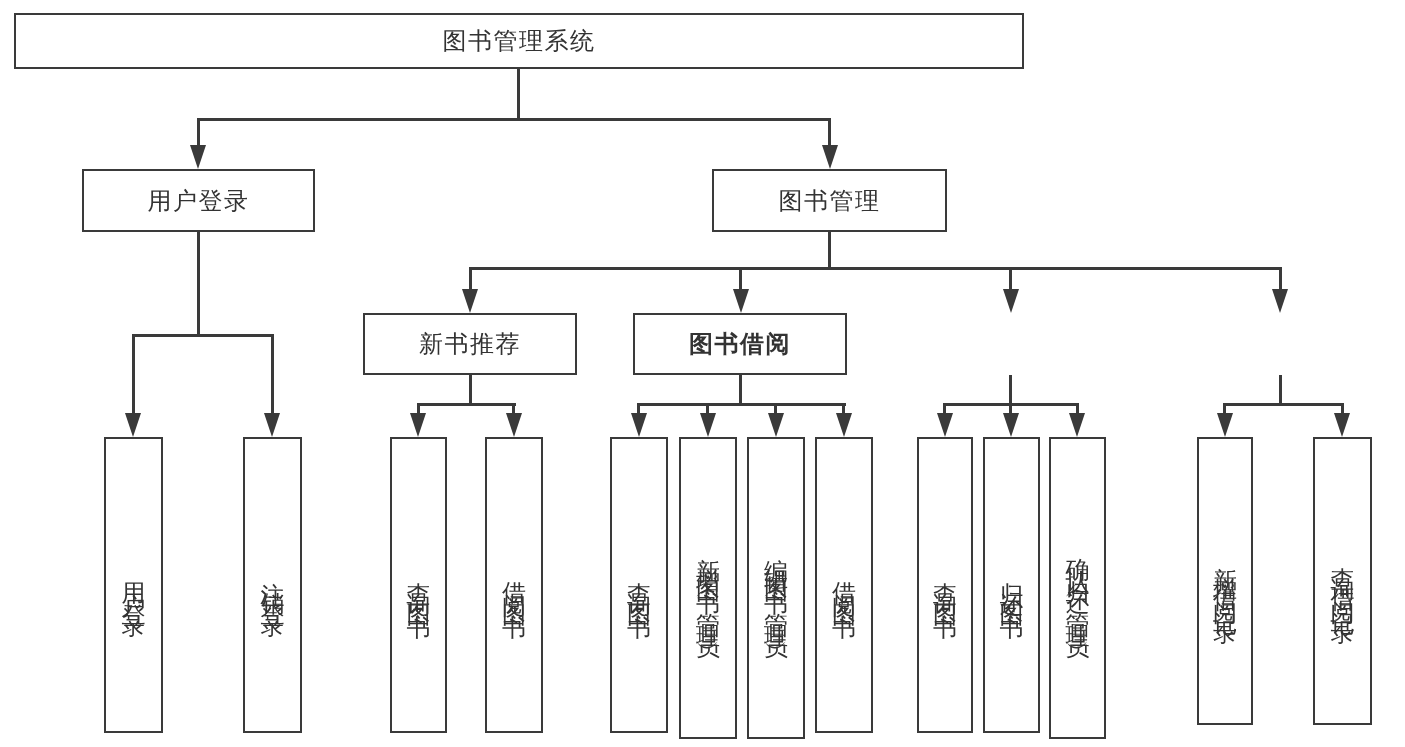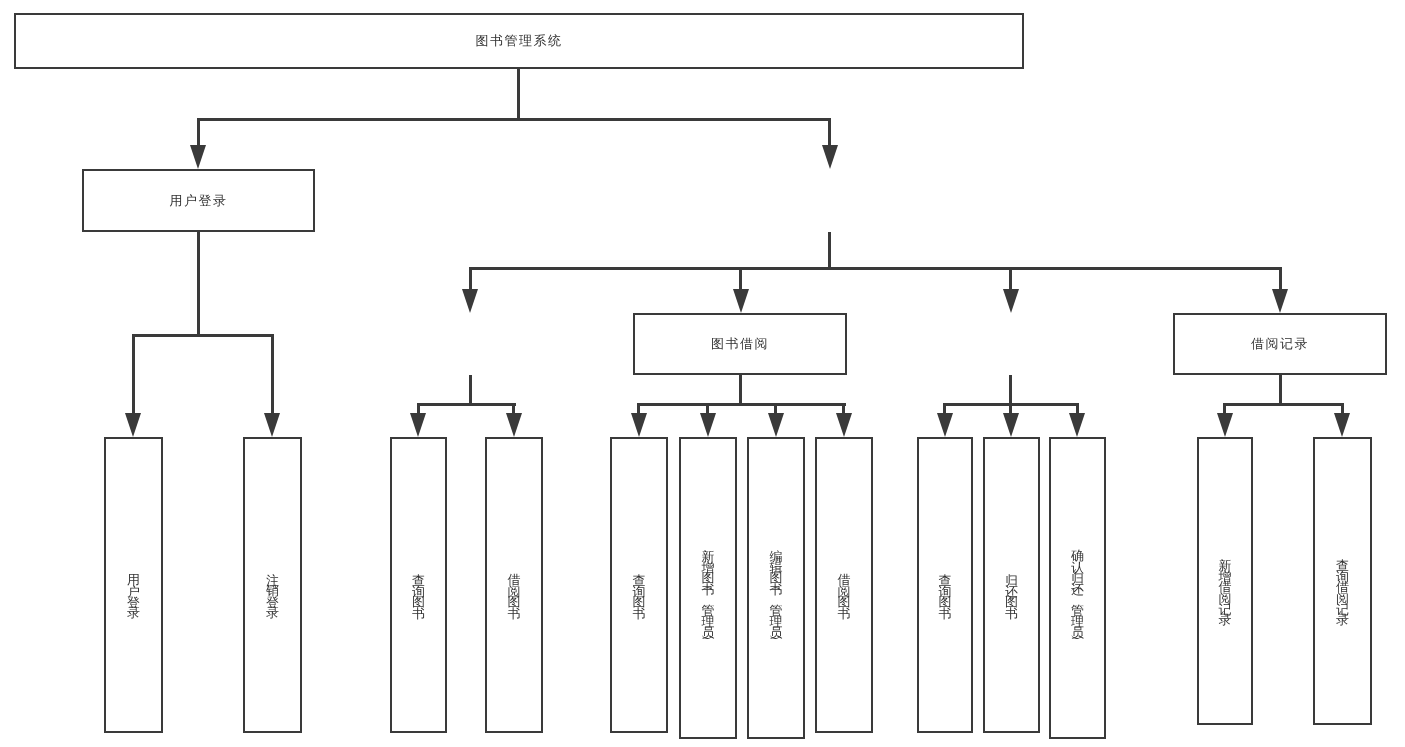--- a/index.html
+++ b/index.html
@@ -12,21 +12,21 @@
   }
   .node{
     position:absolute;
     box-sizing:border-box;
     background:var(--box-fill,#ffffff);
     border:2.5px solid var(--line-color,#3a3a3a);
     color:var(--text-color,#333333);
     display:flex;
     align-items:center;
     justify-content:center;
-    font-size:13px;
+    font-size:24px;
   }
   .node.h{letter-spacing:1.5px;white-space:nowrap;}
   .node.v{
     writing-mode:vertical-rl;
     text-orientation:mixed;
     letter-spacing:11px;
     line-height:1;
   }
   .line{position:absolute;background:var(--line-color,#3a3a3a);}
   .arrow{
@@ -95,22 +95,23 @@
     <div class="arrow" style="left: 700px; top: 413px;"></div>
     <div class="arrow" style="left: 768px; top: 413px;"></div>
     <div class="arrow" style="left: 836px; top: 413px;"></div>
     <div class="arrow" style="left: 937px; top: 413px;"></div>
     <div class="arrow" style="left: 1003px; top: 413px;"></div>
     <div class="arrow" style="left: 1069px; top: 413px;"></div>
     <div class="arrow" style="left: 1217px; top: 413px;"></div>
     <div class="arrow" style="left: 1334px; top: 413px;"></div>
     <div class="node h" style="left: 14px; top: 13px; width: 1010px; height: 56px;">图书管理系统</div>
     <div class="node h" style="left: 82px; top: 169px; width: 233px; height: 63px;">用户登录</div>
-    <div class="node h" style="left: 633px; top: 313px; width: 214px; height: 62px;">图书借阅</div>
-    <div class="node h" style="left: 1173px; top: 313px; width: 214px; height: 62px;">借阅记录</div>
+    <div class="node h" style="left: 712px; top: 169px; width: 235px; height: 63px;">图书管理</div>
+    <div class="node h" style="left: 363px; top: 313px; width: 214px; height: 62px;">新书推荐</div>
+    <div class="node h" style="left: 633px; top: 313px; width: 214px; height: 62px; font-weight: bold;">图书借阅</div>
     <div class="node v" style="left: 104px; top: 437px; width: 59px; height: 296px;">用户登录</div>
     <div class="node v" style="left: 243px; top: 437px; width: 59px; height: 296px;">注销登录</div>
     <div class="node v" style="left: 390px; top: 437px; width: 57px; height: 296px;">查询图书</div>
     <div class="node v" style="left: 485px; top: 437px; width: 58px; height: 296px;">借阅图书</div>
     <div class="node v" style="left: 610px; top: 437px; width: 58px; height: 296px;">查询图书</div>
     <div class="node v" style="left: 679px; top: 437px; width: 58px; height: 302px;">新增图书（管理员）</div>
     <div class="node v" style="left: 747px; top: 437px; width: 58px; height: 302px;">编辑图书（管理员）</div>
     <div class="node v" style="left: 815px; top: 437px; width: 58px; height: 296px;">借阅图书</div>
     <div class="node v" style="left: 917px; top: 437px; width: 56px; height: 296px;">查询图书</div>
     <div class="node v" style="left: 983px; top: 437px; width: 57px; height: 296px;">归还图书</div>

